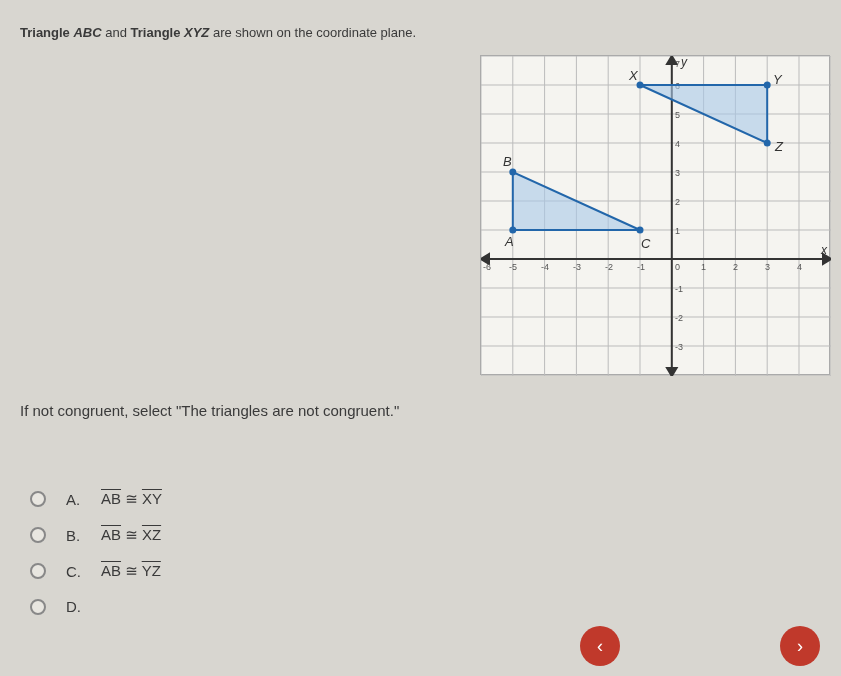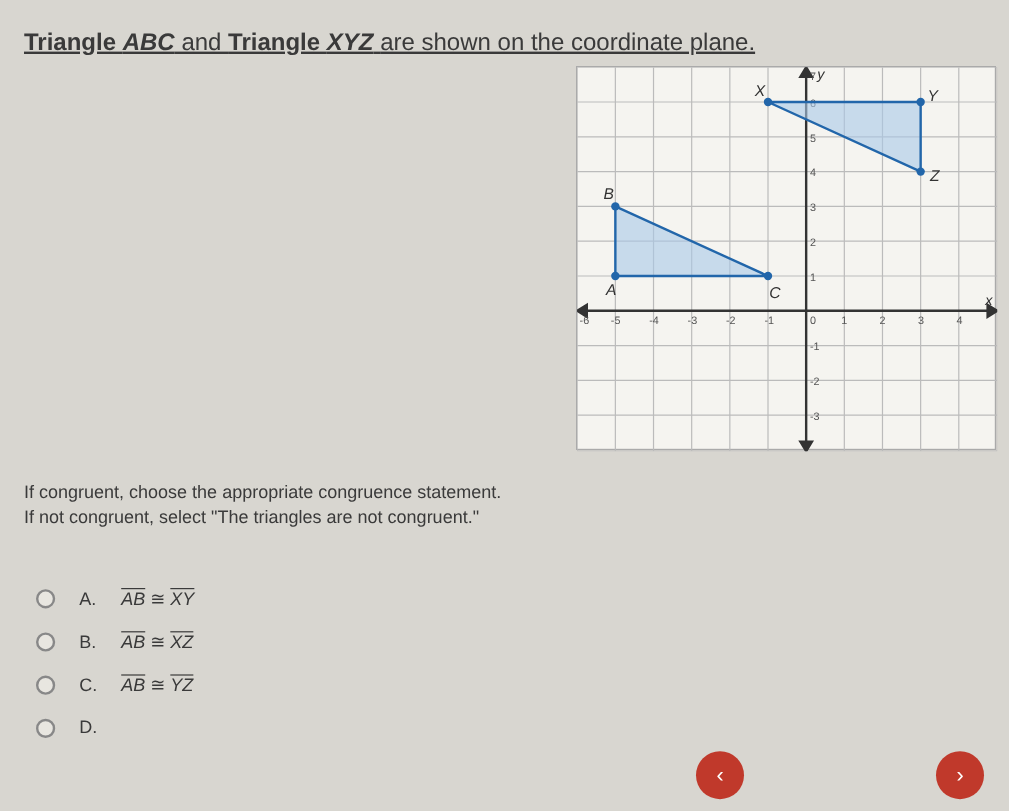--- a/index.html
+++ b/index.html
@@ -6,23 +6,22 @@
     body {
       font-family: Arial, sans-serif;
       background: #d8d6d0;
       width: 841px;
       height: 676px;
       padding: 25px 20px;
       color: #3a3a3a;
       position: relative;
     }
     .header-text {
-      font-size: 20px;
+      font-size: 13px;
       margin-bottom: 15px;
-      text-decoration: underline;
     }
     .header-text strong { font-weight: bold; }
     .graph-container {
       position: absolute;
       top: 55px;
       left: 480px;
       width: 350px;
       height: 320px;
       background: #f5f4f0;
       border: 1px solid #aaa;
@@ -52,21 +51,20 @@
       border-radius: 50%;
       margin-right: 20px;
       background: #e8e6e0;
     }
     .opt-letter {
       margin-right: 15px;
       width: 20px;
     }
     .overline {
       text-decoration: overline;
-      font-style: italic;
     }
     .nav-btn {
       position: absolute;
       bottom: 10px;
       width: 40px;
       height: 40px;
       background: #c0392b;
       border-radius: 50%;
       color: white;
       display: flex;
@@ -163,21 +161,20 @@
     <circle cx="159" cy="29" r="3.5" fill="#2266aa"></circle>
       <circle cx="286.2" cy="29" r="3.5" fill="#2266aa"></circle>
       <circle cx="286.2" cy="87" r="3.5" fill="#2266aa"></circle>
     <text x="148" y="24" font-size="13" font-style="italic" fill="#333">X</text>
     <text x="292" y="28" font-size="13" font-style="italic" fill="#333">Y</text>
     <text x="294" y="95" font-size="13" font-style="italic" fill="#333">Z</text>
   </svg>
 </div>
 
 <div class="instruction-block">
-  <div>If congruent, choose the appropriate congruence statement.</div>
   <div>If not congruent, select "The triangles are not congruent."</div>
 </div>
 
 <div class="options">
   <div class="option">
     <div class="radio"></div>
     <span class="opt-letter">A.</span>
     <span>
       <span class="overline">AB</span> <span>≅</span> <span class="overline">XY</span>
     </span>

